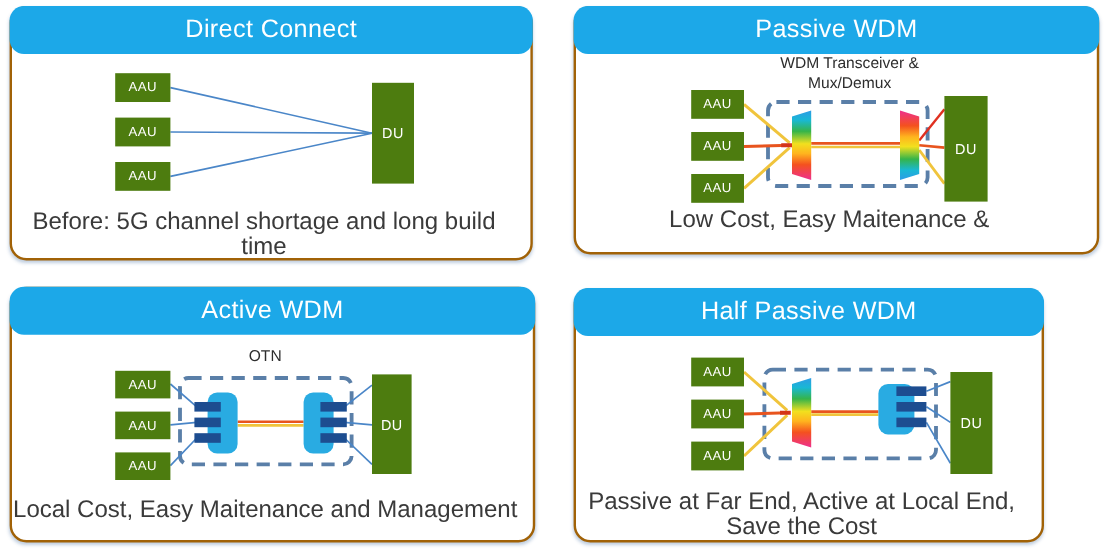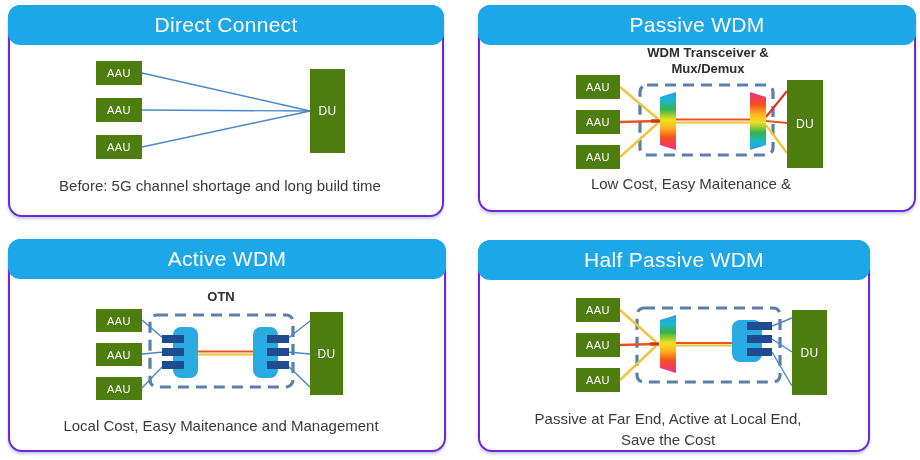--- a/index.html
+++ b/index.html
@@ -1,46 +1,46 @@
 <!DOCTYPE html>
 <html><head>
 <meta charset="utf-8">
 <style>
   * { margin:0; padding:0; box-sizing:border-box; }
   body { background:#ffffff; font-family:"Liberation Sans", sans-serif; }
   .page { position:relative; width:920px; height:460px; background:#ffffff; overflow:hidden; }
 
   .panel {
     position:absolute; background:#ffffff;
-    border:2px solid #6d28d9; border-radius:14px;
+    border:2px solid #a16207; border-radius:14px;
     box-shadow:0 2px 3px rgba(40,90,150,.30);
   }
   .panel-header {
     position:absolute; top:-2px; left:-2px; right:-2px; height:40px;
     background:#1ca8e8; border-radius:12px;
     display:flex; align-items:center; justify-content:center;
     color:#ffffff; font-size:21px; letter-spacing:.3px;
   }
   .diagram { position:absolute; left:0; top:40px; right:0; bottom:0; }
   .dsvg { position:absolute; left:0; top:0; width:100%; height:100%; }
 
   .node {
     position:absolute; background:#4d7c0f; color:#ffffff;
     display:flex; align-items:center; justify-content:center;
     font-size:11px; letter-spacing:.4px;
   }
   .du { font-size:12px; }
 
   .caption {
     position:absolute; left:0; right:12px; text-align:center;
-    color:#3a3a3a; font-size:15px; line-height:21px;
+    color:#3a3a3a; font-size:20px; line-height:21px;
   }
   .small-label {
     position:absolute; text-align:center; color:#2d2d2d;
-    font-size:13px; line-height:16px;font-weight:bold;
+    font-size:13px; line-height:16px;
   }
 </style>
 </head>
 <body>
 
 <svg width="0" height="0" style="position:absolute">
   <defs>
     <linearGradient id="pg-down" x1="0" y1="0" x2="0" y2="1">
       <stop offset="0" stop-color="#2e9ce6"></stop>
         <stop offset="0.14" stop-color="#19b8d4"></stop>

